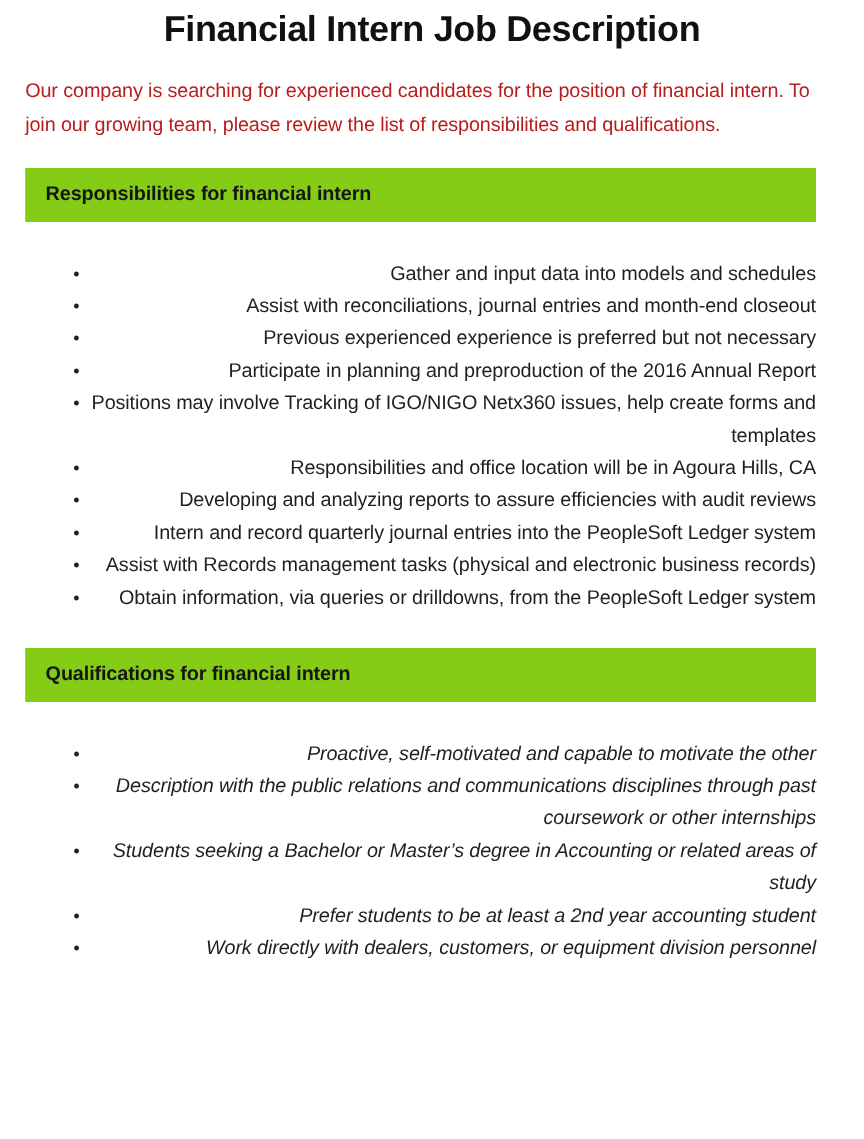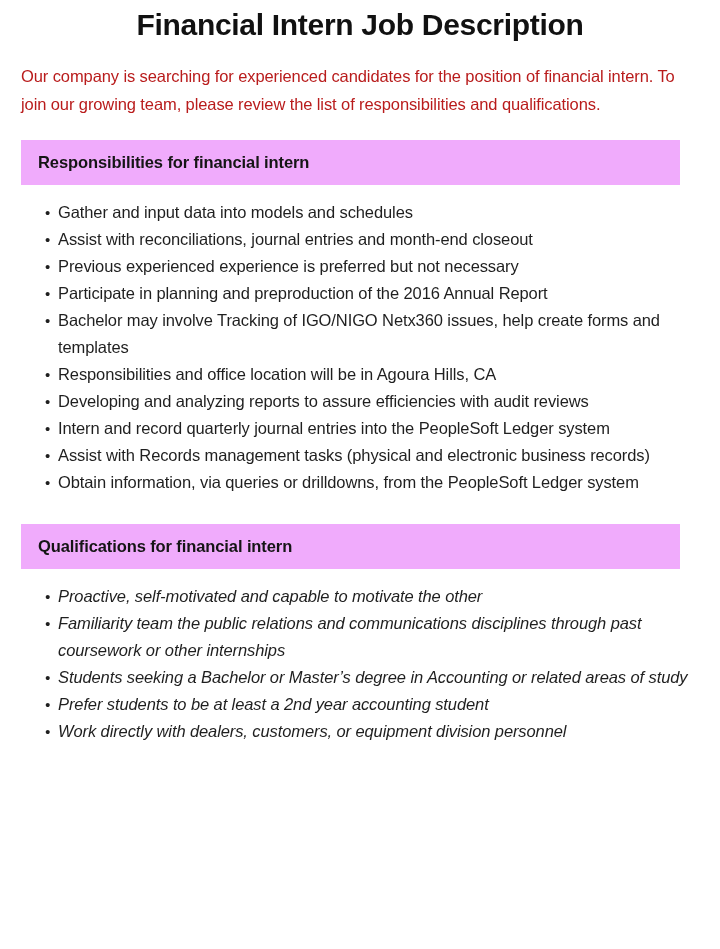--- a/index.html
+++ b/index.html
@@ -36,35 +36,36 @@
     padding: 18px 24px 0 21px;
     font-size: 16.5px;
     line-height: 28px;
     color: #b91c1c;
     letter-spacing: -0.1px;
   }
   .section {
     margin: 0;
   }
   .section-header {
-    background: #f0abfc;
+    background: #84cc16;
     margin: 22px 40px 0 21px;
     padding: 13px 0 13px 17px;
     font-size: 16.5px;
     font-weight: bold;
     color: #151515;
     letter-spacing: -0.1px;
   }
   .section-header.qualifications {
     margin-top: 28px;
   }
   ul.item-list {
     list-style: none;
-    margin: 0;
+    margin: 16px;
     padding: 14px 24px 0 45px;
+    text-align: right;
   }
   ul.item-list li {
     position: relative;
     font-size: 16.5px;
     line-height: 27px;
     color: #1f1f1f;
     padding-left: 13px;
     margin-bottom: 0px;
     letter-spacing: -0.1px;
   }
@@ -91,33 +92,33 @@
 
   <p class="intro">Our company is searching for experienced candidates for the position of financial intern. To join our growing team, please review the list of responsibilities and qualifications.</p>
 
   <div class="section">
     <div class="section-header responsibilities">Responsibilities for financial intern</div>
     <ul class="item-list">
       <li>Gather and input data into models and schedules</li>
       <li>Assist with reconciliations, journal entries and month-end closeout</li>
       <li>Previous experienced experience is preferred but not necessary</li>
       <li>Participate in planning and preproduction of the 2016 Annual Report</li>
-      <li>Bachelor may involve Tracking of IGO/NIGO Netx360 issues, help create forms and templates</li>
+      <li>Positions may involve Tracking of IGO/NIGO Netx360 issues, help create forms and templates</li>
       <li>Responsibilities and office location will be in Agoura Hills, CA</li>
       <li>Developing and analyzing reports to assure efficiencies with audit reviews</li>
       <li>Intern and record quarterly journal entries into the PeopleSoft Ledger system</li>
       <li>Assist with Records management tasks (physical and electronic business records)</li>
       <li>Obtain information, via queries or drilldowns, from the PeopleSoft Ledger system</li>
     </ul>
   </div>
 
   <div class="section">
     <div class="section-header qualifications">Qualifications for financial intern</div>
     <ul class="item-list qual-list">
       <li>Proactive, self-motivated and capable to motivate the other</li>
-      <li>Familiarity team the public relations and communications disciplines through past coursework or other internships</li>
+      <li>Description with the public relations and communications disciplines through past coursework or other internships</li>
       <li>Students seeking a Bachelor or Master’s degree in Accounting or related areas of study</li>
       <li>Prefer students to be at least a 2nd year accounting student</li>
       <li>Work directly with dealers, customers, or equipment division personnel</li>
     </ul>
   </div>
 
 </div>
 
 </body></html>

